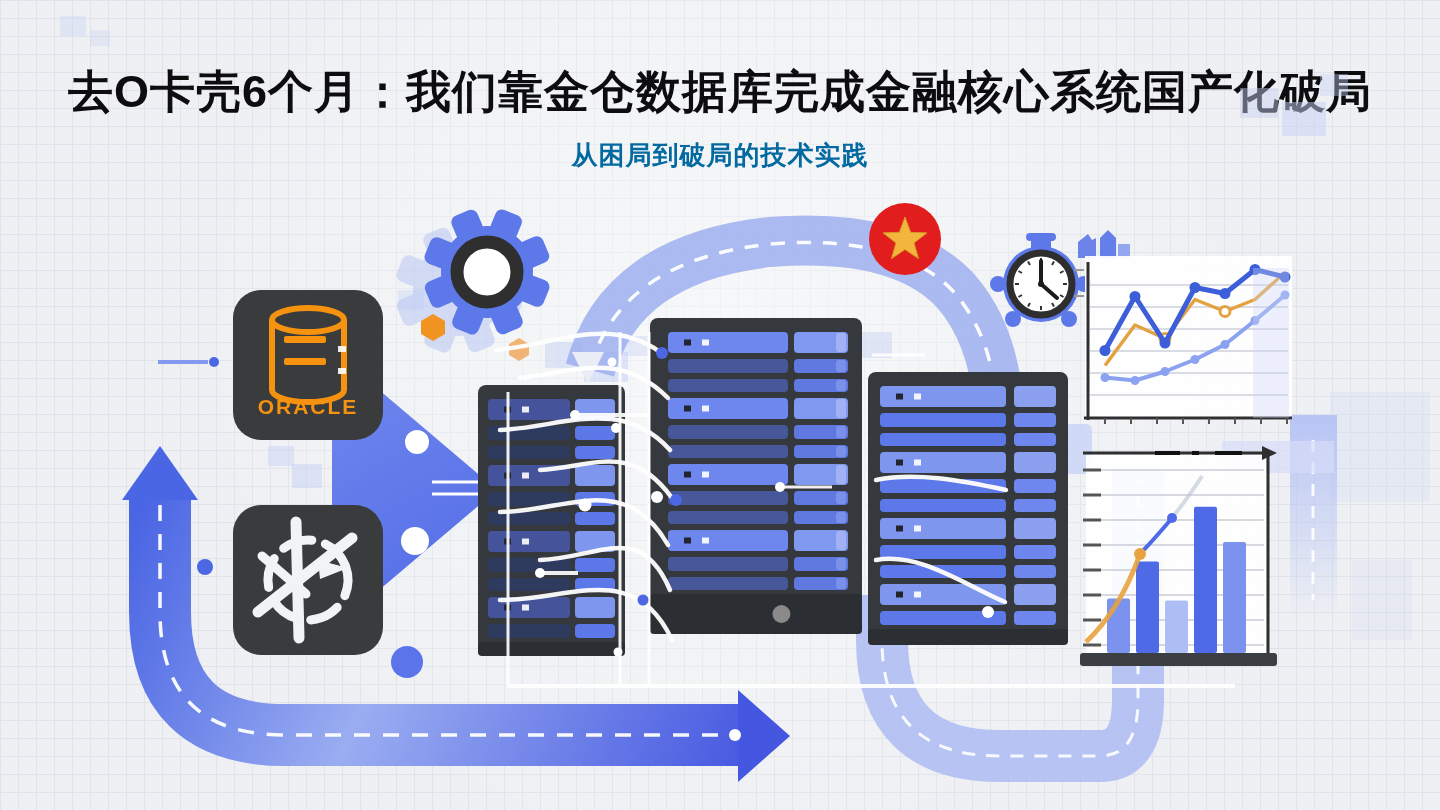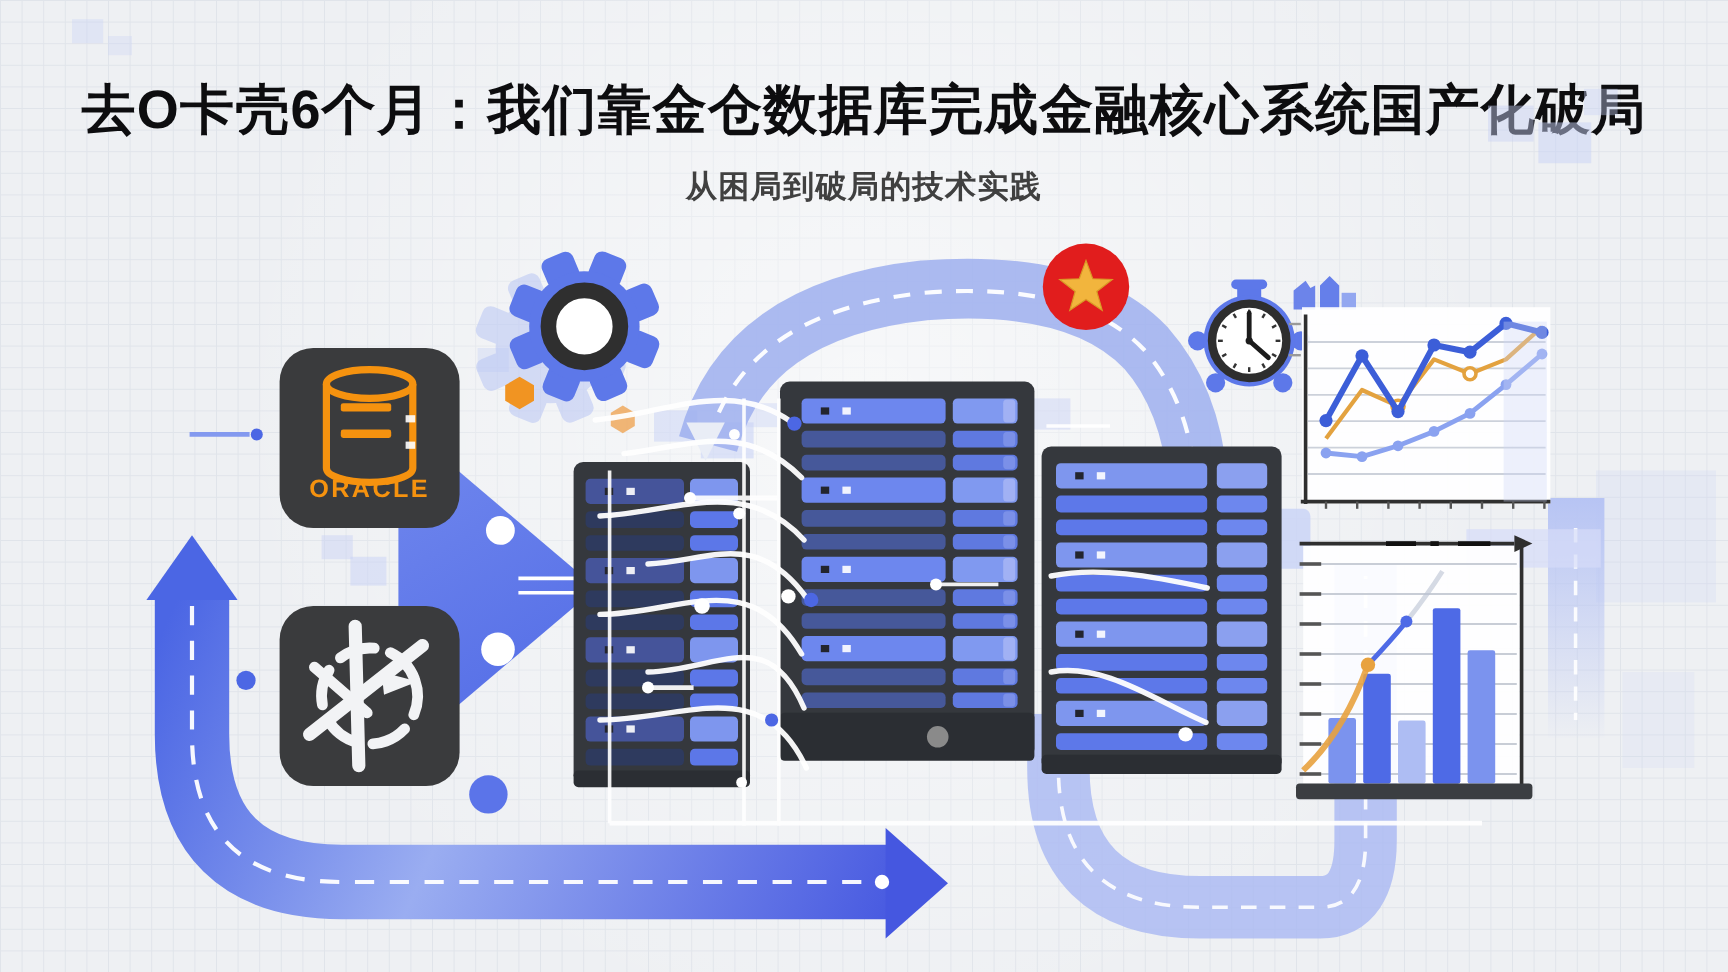--- a/index.html
+++ b/index.html
@@ -18,21 +18,21 @@
   .grid-glow{
     position:absolute;inset:0;
     background:radial-gradient(circle at 50% 42%, rgba(255,255,255,.55), rgba(255,255,255,0) 62%);
   }
   .title{
     position:absolute;left:0;right:0;top:62px;text-align:center;
     font-size:45px;font-weight:900;color:#0d0d0f;letter-spacing:1px;white-space:nowrap;
   }
   .subtitle{
     position:absolute;left:0;right:0;top:138px;text-align:center;
-    font-size:26px;font-weight:600;color:#404040;letter-spacing:1px;
+    font-size:26px;font-weight:600;color:#0369a1;letter-spacing:1px;
   }
   svg{position:absolute;left:0;top:0;}
   text.oracle{font-family:"Liberation Sans",sans-serif;font-weight:bold;}
 </style>
 </head>
 <body>
 
 <div class="grid-bg"></div>
 <div class="grid-glow"></div>
 

